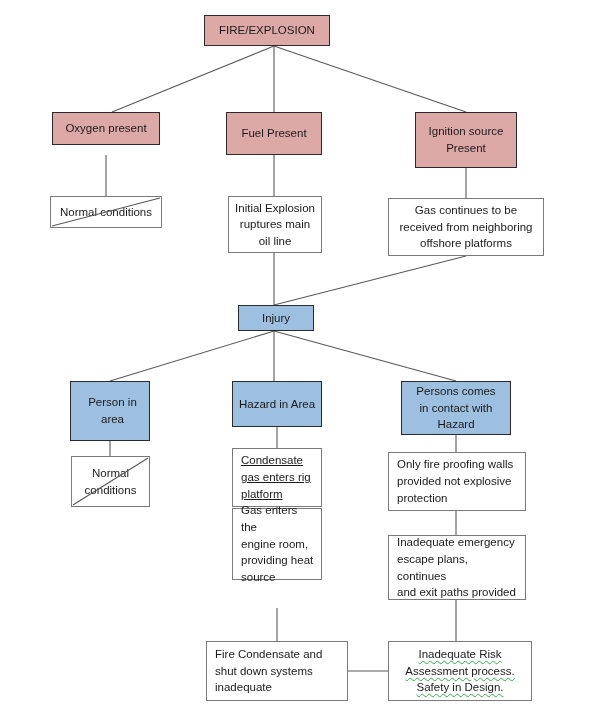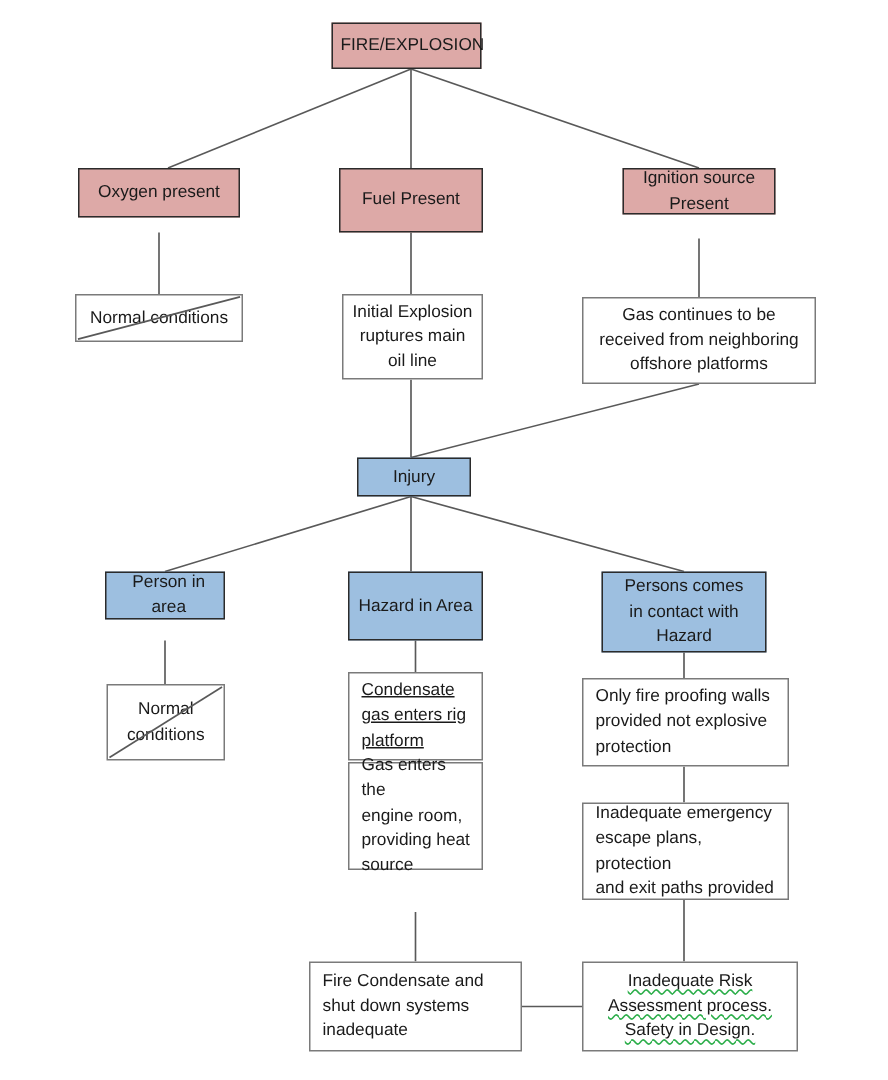--- a/index.html
+++ b/index.html
@@ -123,33 +123,33 @@
 
     <line x1="456" y1="511" x2="456" y2="535"></line>
 
     <line x1="277" y1="608" x2="277" y2="641"></line>
 
     <line x1="456" y1="600" x2="456" y2="641"></line>
 
     <line x1="348" y1="671" x2="388" y2="671"></line>
   </svg>
 
-  <div class="node pink" style="left:221px; top:15px; width:100px; height:31px;">
+  <div class="node pink" style="left:204px; top:15px; width:126px; height:31px;">
     <span class="label">FIRE/EXPLOSION</span>
   </div>
 
   <div class="node pink" style="left:52px; top:112px; width:108px; height:33px;">
     <span class="label">Oxygen present</span>
   </div>
 
   <div class="node pink" style="left:226px; top:112px; width:96px; height:43px;">
     <span class="label">Fuel Present</span>
   </div>
 
-  <div class="node pink" style="left:415px; top:112px; width:102px; height:31px;">
+  <div class="node pink" style="left:415px; top:112px; width:102px; height:56px;">
     <span class="label">Ignition source
 Present</span>
   </div>
 
   <div class="node plain" style="left:50px; top:196px; width:112px; height:32px;">
     <span class="label">Normal conditions</span>
     <svg class="strike-layer" viewBox="0 0 112 32" preserveAspectRatio="none">
       <line x1="1" y1="31" x2="111" y2="1" stroke="#595959" stroke-width="1.1" vector-effect="non-scaling-stroke"></line>
     </svg>
   </div>
@@ -163,21 +163,21 @@
   <div class="node plain" style="left:388px; top:198px; width:156px; height:58px;">
     <span class="label">Gas continues to be
 received from neighboring
 offshore platforms</span>
   </div>
 
   <div class="node blue" style="left:238px; top:305px; width:76px; height:26px;">
     <span class="label">Injury</span>
   </div>
 
-  <div class="node blue" style="left:70px; top:381px; width:80px; height:32px;padding-left:10px;">
+  <div class="node blue" style="left:70px; top:381px; width:80px; height:60px;padding-left:10px;">
     <span class="label">Person in
 area</span>
   </div>
 
   <div class="node blue" style="left:232px; top:381px; width:90px; height:46px;">
     <span class="label">Hazard in Area</span>
   </div>
 
   <div class="node blue" style="left:401px; top:381px; width:110px; height:54px;">
     <span class="label">Persons comes
@@ -207,21 +207,21 @@
 
   <div class="node plain align-left" style="left:232px; top:508px; width:90px; height:72px;justify-content:flex-end;">
     <span class="label">Gas enters the
 engine room,
 providing heat
 source</span>
   </div>
 
   <div class="node plain align-left" style="left:388px; top:535px; width:138px; height:65px;">
     <span class="label">Inadequate emergency
-escape plans, protection
+escape plans, continues
 and exit paths provided</span>
   </div>
 
   <div class="node plain align-left" style="left:206px; top:641px; width:142px; height:60px;">
     <span class="label">Fire Condensate and
 shut down systems
 inadequate</span>
   </div>
 
   <div class="node plain" style="left:388px; top:641px; width:144px; height:60px;">

